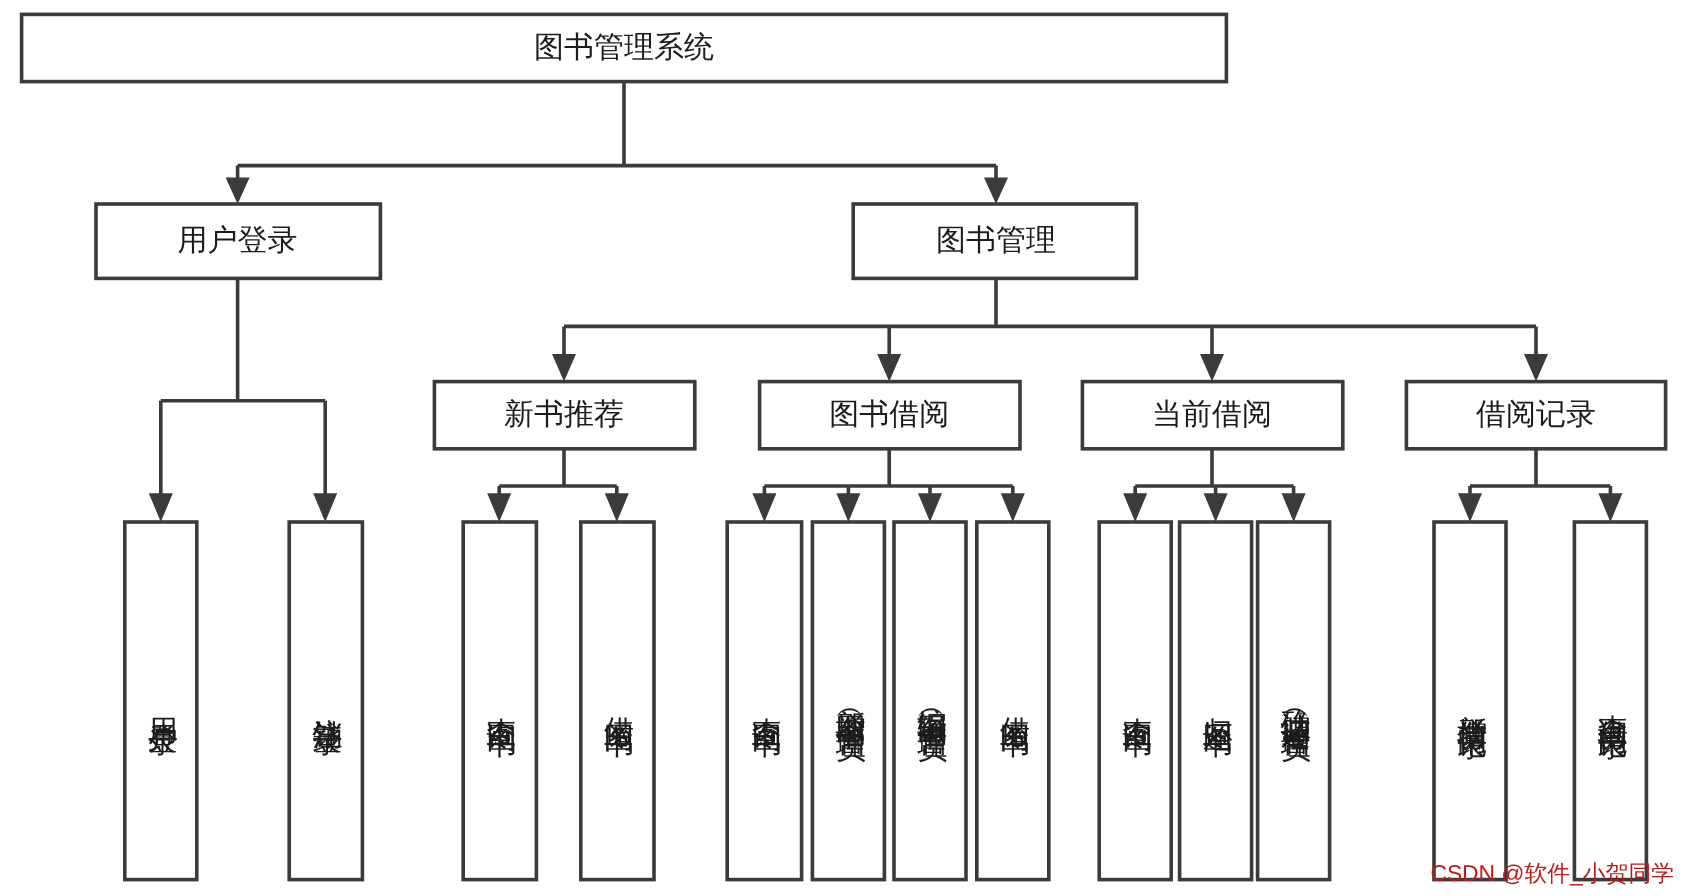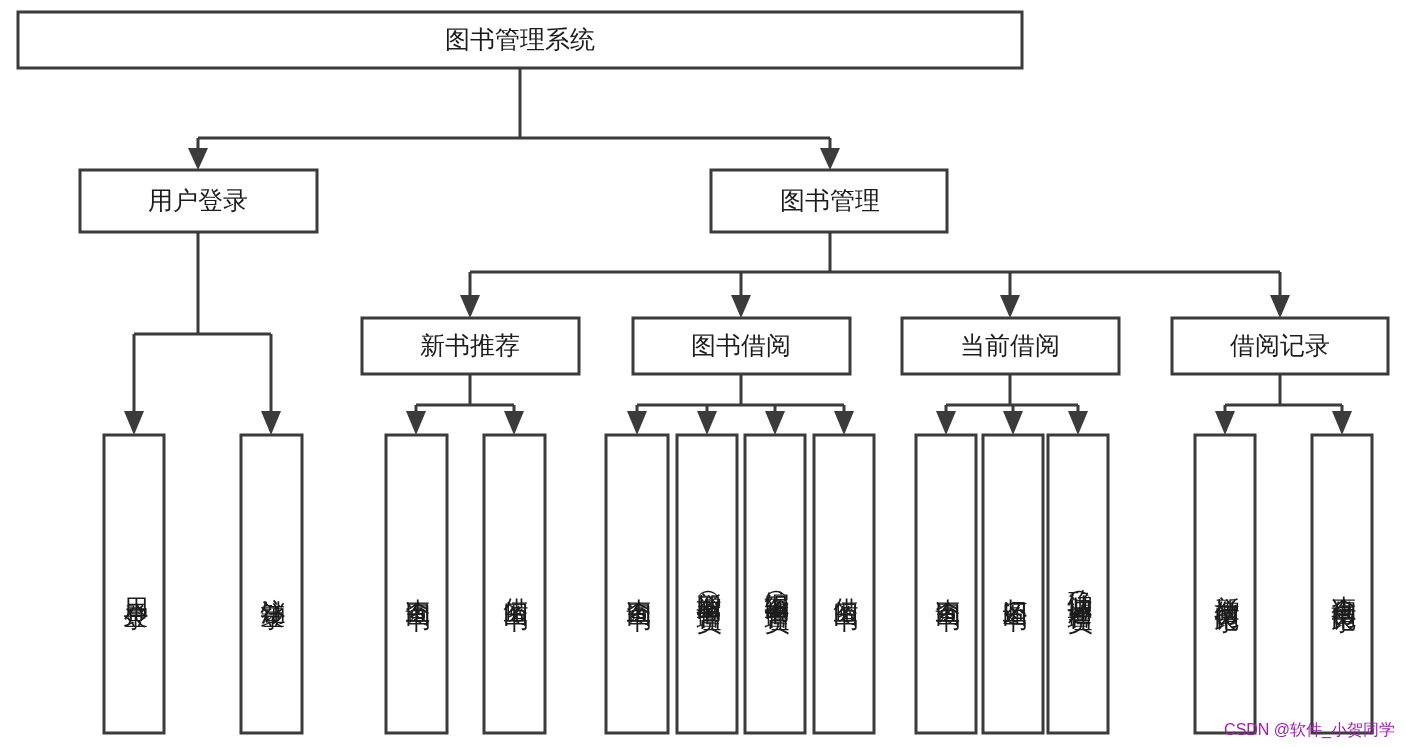--- a/index.html
+++ b/index.html
@@ -55,22 +55,22 @@
     dominant-baseline: middle;
     writing-mode: vertical-rl;
     text-orientation: upright;
     letter-spacing: 3px;
   }
   .watermark {
     position: absolute;
     right: 10px;
     bottom: 6px;
     font-family: "Liberation Sans", "DejaVu Sans", sans-serif;
-    font-size: 16px;
-    color: #a21caf;
+    font-size: 19px;
+    color: #b91c1c;
     white-space: nowrap;
     user-select: none;
   }
 </style>
 </head>
 <body>
 
 <div id="diagram-root">
 
   <svg class="flow" viewBox="0 0 1405 747">

